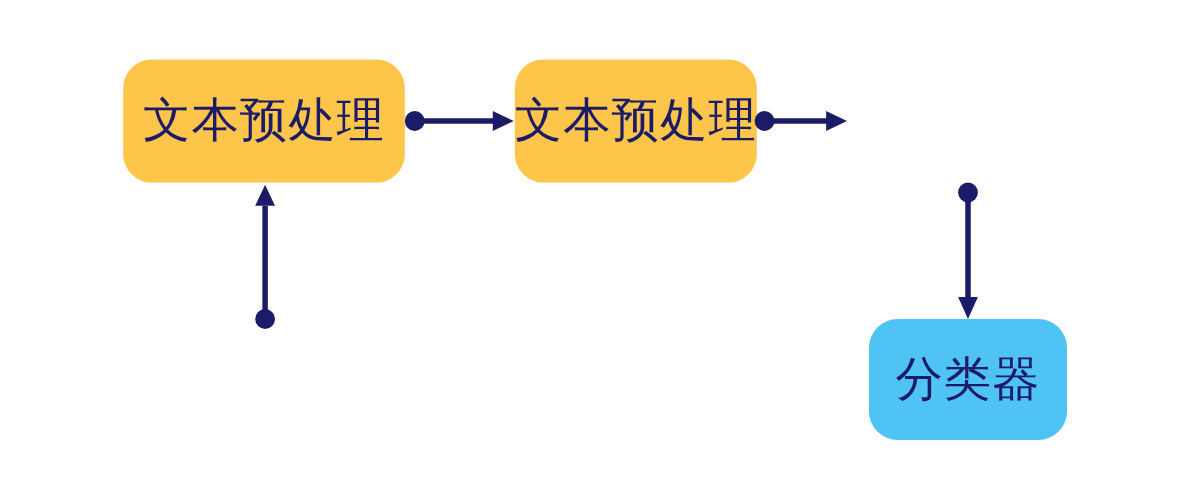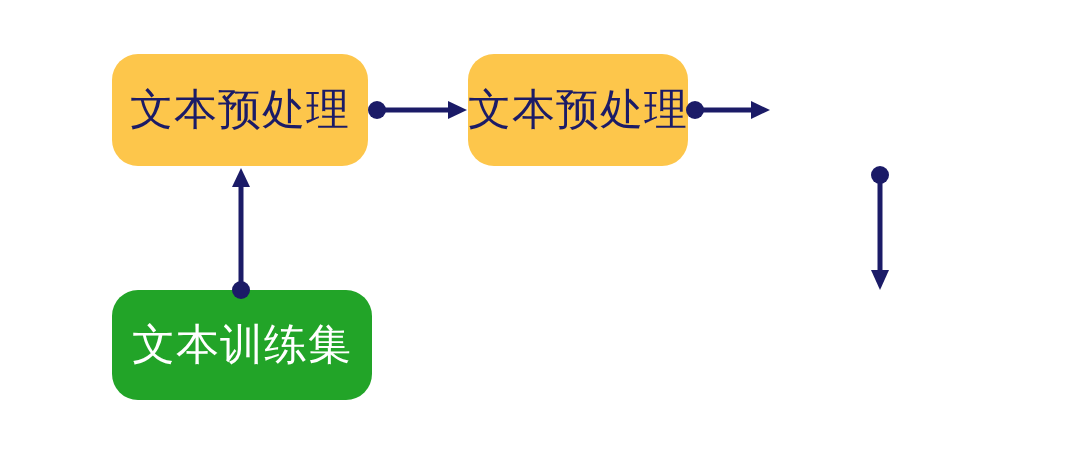--- a/index.html
+++ b/index.html
@@ -55,24 +55,24 @@
 
   <div class="node node-yellow" id="node-text-preprocessing">
     <span>文本预处理</span>
   </div>
 
   <div class="node node-yellow" id="node-feature-extraction">
     <span>文本预处理</span>
   </div>
 
 
-  <div class="node node-green" id="node-text-training-set">
-    <span>文本训练集</span>
+
+  <div class="node node-blue" id="node-classifier">
+    <span>分类器</span>
   </div>
-
 
   <svg class="edges-overlay" viewBox="0 0 1080 452">
 
     <g class="edge">
       <circle cx="377" cy="110" r="9"></circle>
       <line x1="377" y1="110" x2="449" y2="110"></line>
       <polygon points="467,110 448,101 448,119"></polygon>
     </g>
 
     <g class="edge">

